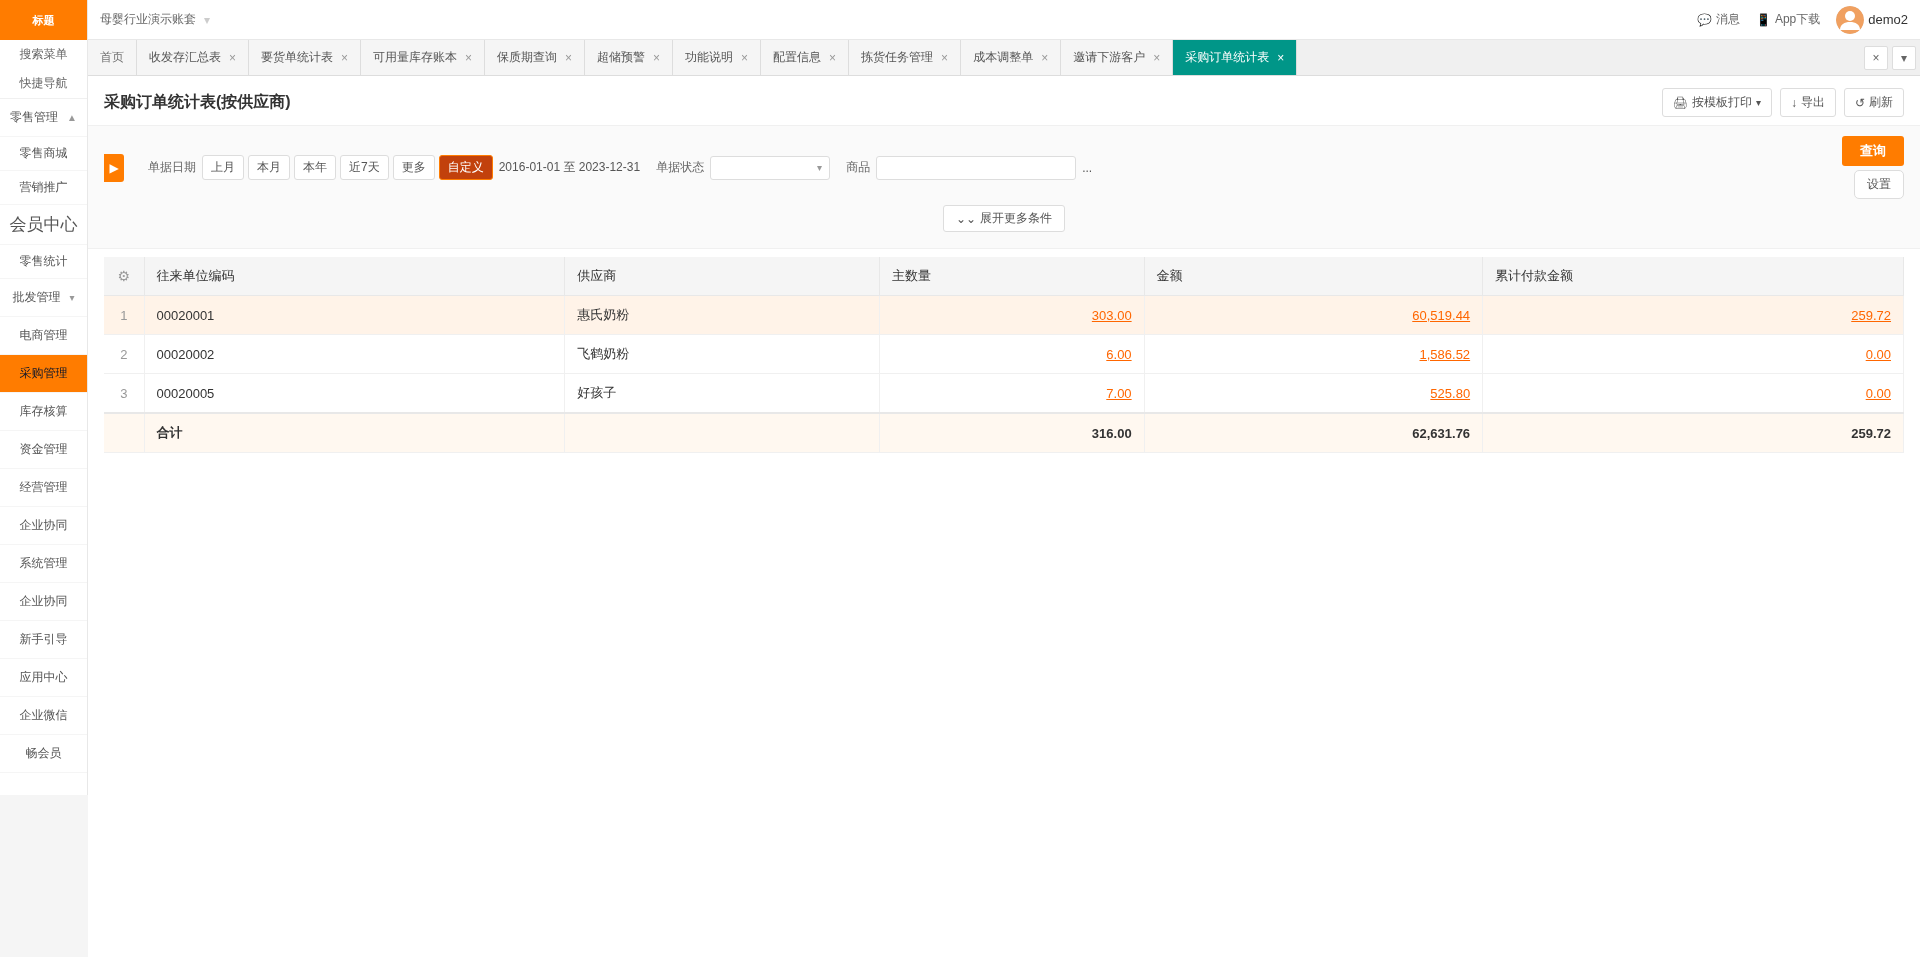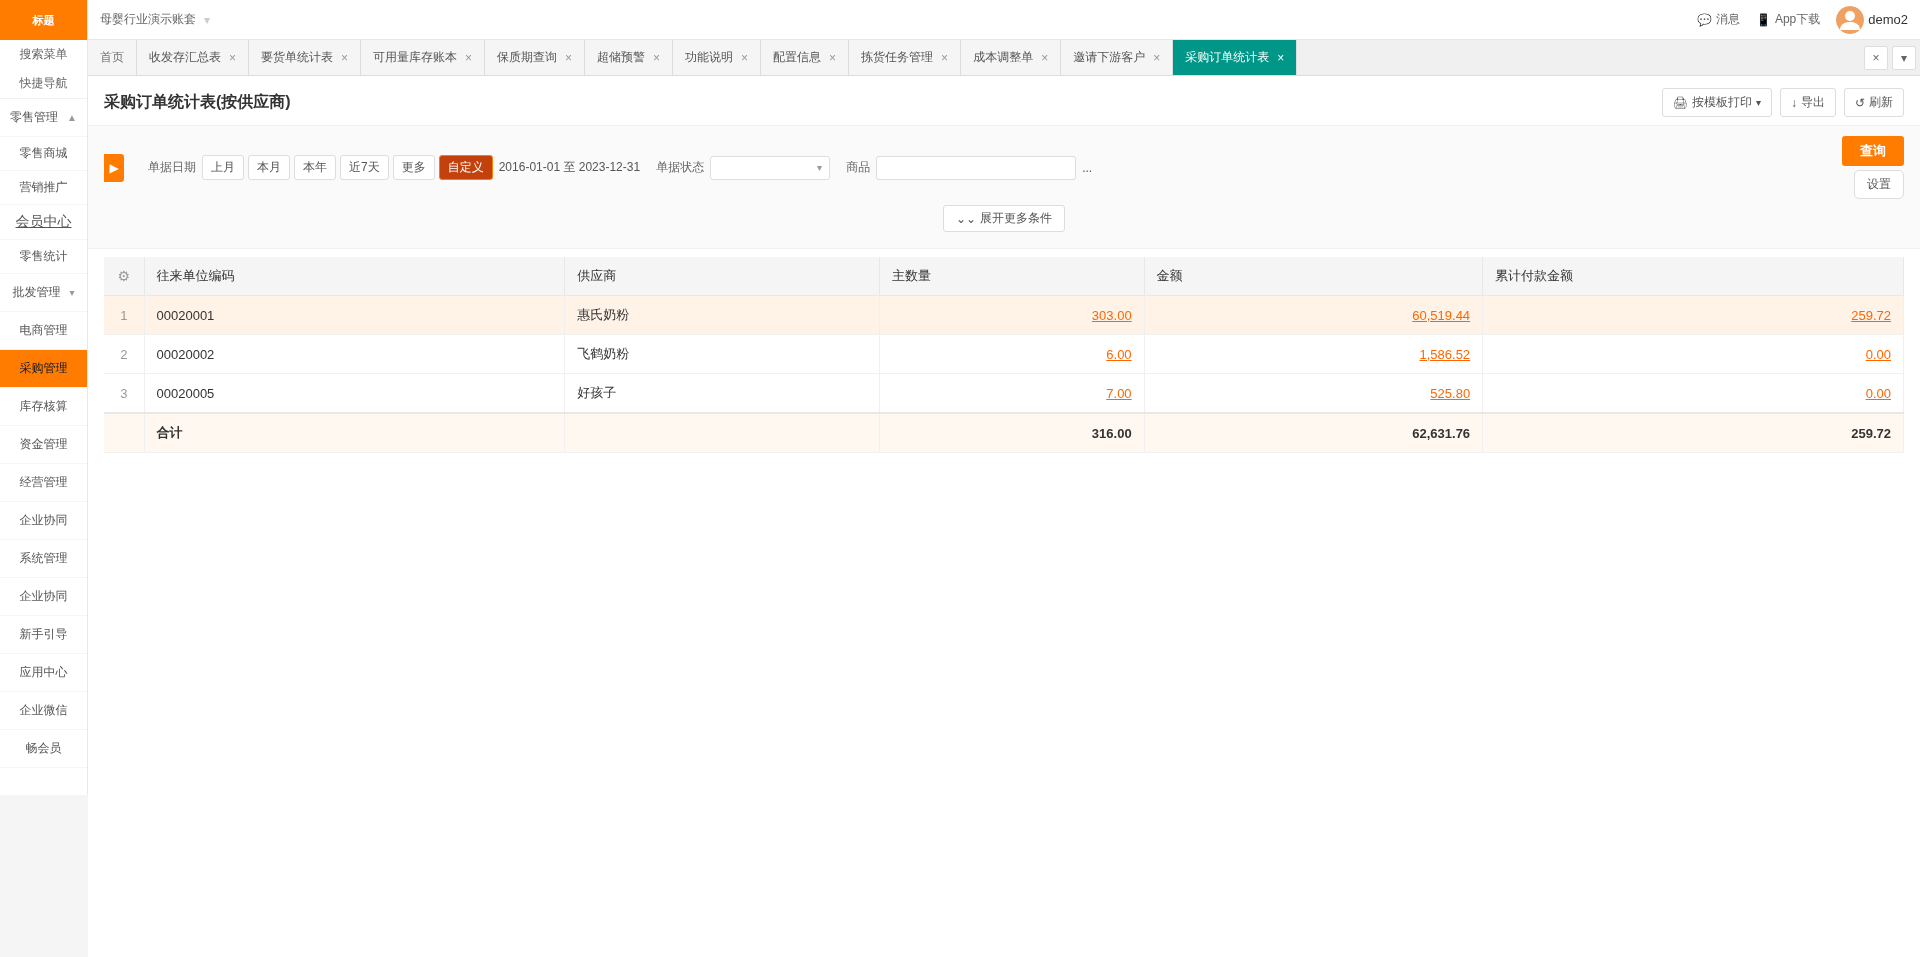--- a/index.html
+++ b/index.html
@@ -111,21 +111,21 @@
   <div class="sidebar-nav-item" style="display:flex;flex-direction:row;justify-content:center;align-items:center;">
     <span>零售管理</span>
     <span style="font-size:10px;color:#999;margin-left:2px;">▲</span>
   </div>
   <div class="sidebar-nav-item" style="font-size:12px;padding:8px 4px;">
     <span>零售商城</span>
   </div>
   <div class="sidebar-nav-item" style="font-size:12px;padding:8px 4px;">
     <span>营销推广</span>
   </div>
-  <div class="sidebar-nav-item" style="font-size:14px;padding:8px 9px;text-decoration:underline;">
+  <div class="sidebar-nav-item" style="font-size:17px;padding:8px 9px;">
     <span>会员中心</span>
   </div>
   <div class="sidebar-nav-item" style="font-size:12px;padding:8px 10px;">
     <span>零售统计</span>
   </div>
   <div class="sidebar-nav-item" style="flex-direction:row;justify-content:center;">
     <span>批发管理</span>
     <span style="font-size:10px;color:#999;margin-left:2px;">▾</span>
   </div>
   <div class="sidebar-nav-item">

